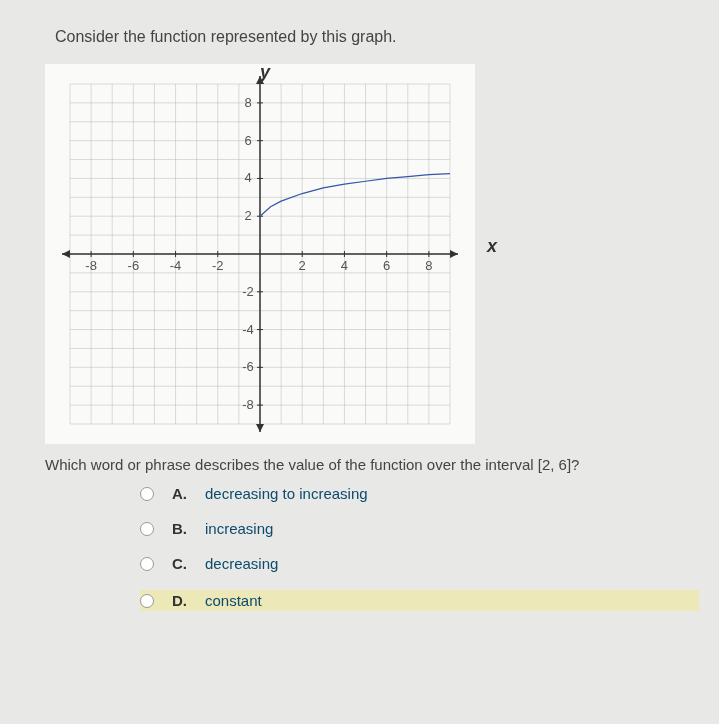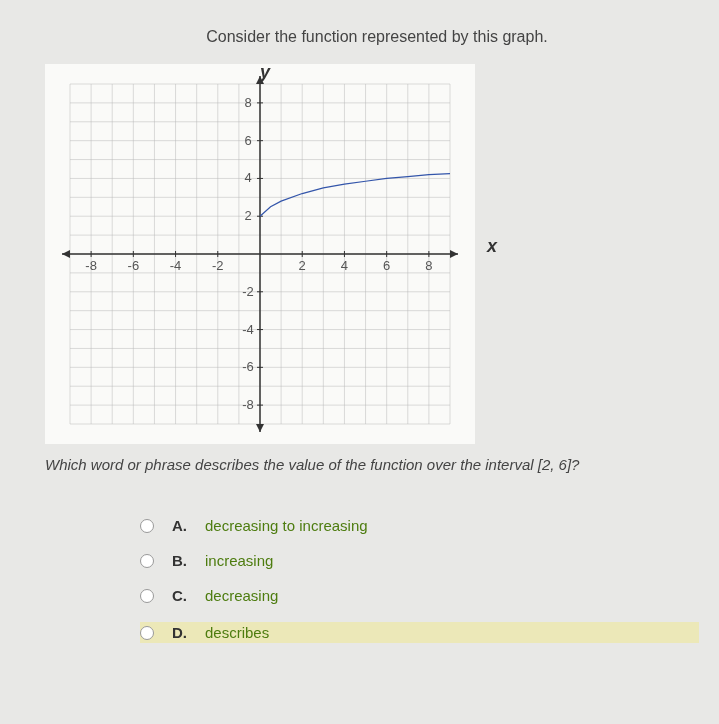--- a/index.html
+++ b/index.html
@@ -11,21 +11,20 @@
       color: #333;
       padding: 10px 20px;
       position: relative;
     }
     .instruction {
       font-size: 16px;
       color: #444;
       margin-top: 18px;
       margin-bottom: 18px;
       margin-left: 35px;
-      text-align: center;
     }
     .graph-container {
       position: relative;
       width: 430px;
       height: 380px;
       margin-left: 25px;
       margin-bottom: 12px;
       background: #fafaf8;
     }
     .graph-svg {
@@ -47,23 +46,22 @@
       right: -22px;
       font-weight: bold;
       font-style: italic;
       font-size: 18px;
       color: #333;
     }
     .question {
       font-size: 15px;
       color: #444;
       margin-top: 10px;
-      margin-bottom: 44px;
+      margin-bottom: 12px;
       margin-left: 25px;
-      font-style: italic;
     }
     .options {
       margin-left: 120px;
     }
     .option-row {
       display: flex;
       align-items: center;
       margin-bottom: 18px;
       font-size: 15px;
     }
@@ -78,21 +76,21 @@
       border-radius: 50%;
       margin-right: 18px;
       background: #fff;
     }
     .option-letter {
       font-weight: bold;
       margin-right: 18px;
       color: #333;
     }
     .option-text {
-      color: #4d7c0f;
+      color: #0c4a6e;
     }
     .tick-label {
       font-size: 13px;
       fill: #555;
       text-anchor: middle;
     }
   </style>
 </head>
 <body>
 
@@ -196,15 +194,15 @@
       <span class="option-text">increasing</span>
     </div>
     <div class="option-row">
       <div class="radio"></div>
       <span class="option-letter">C.</span>
       <span class="option-text">decreasing</span>
     </div>
     <div class="option-row highlighted">
       <div class="radio"></div>
       <span class="option-letter">D.</span>
-      <span class="option-text">describes</span>
+      <span class="option-text">constant</span>
     </div>
   </div>
 
 </body></html>

